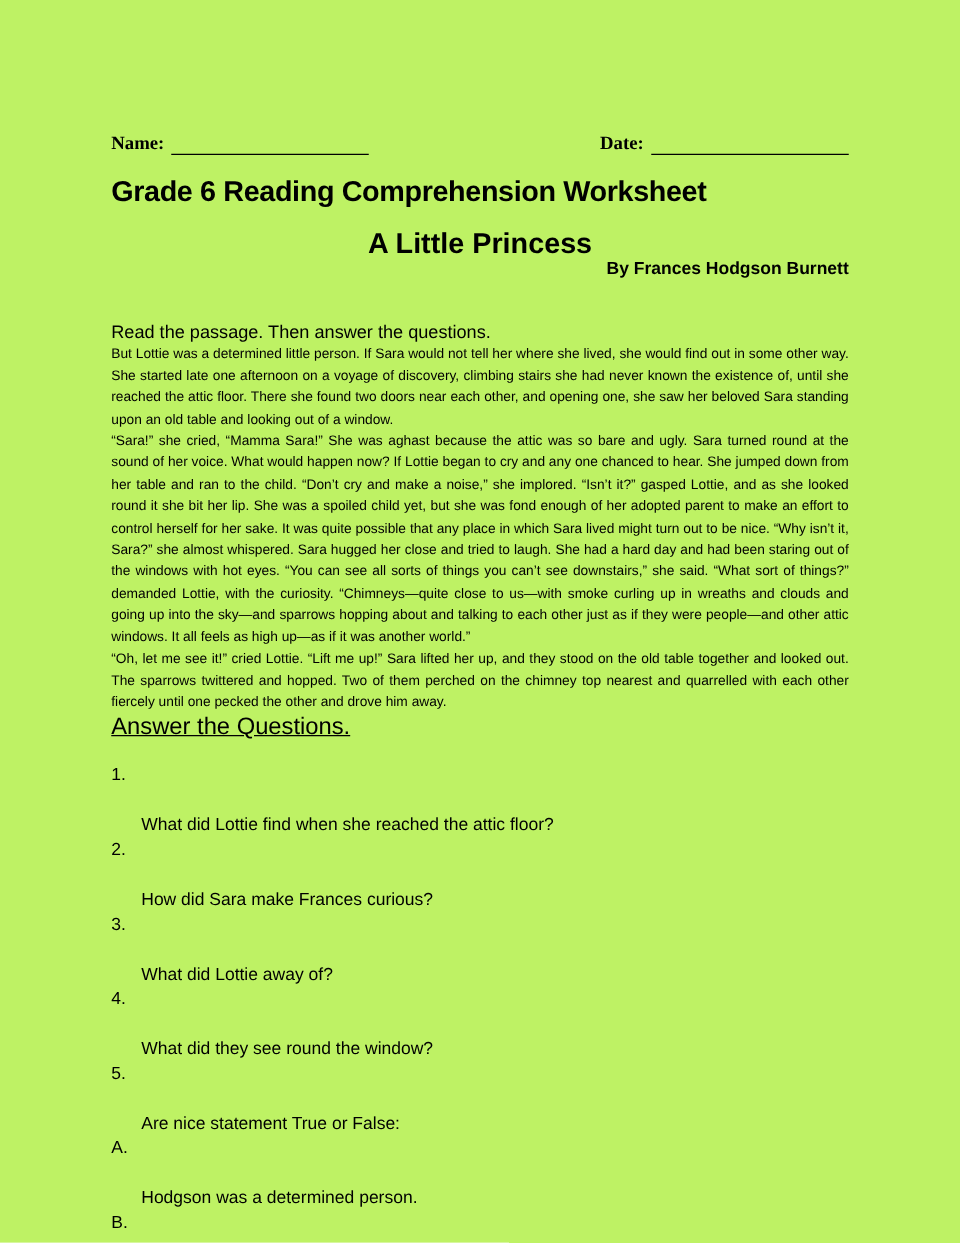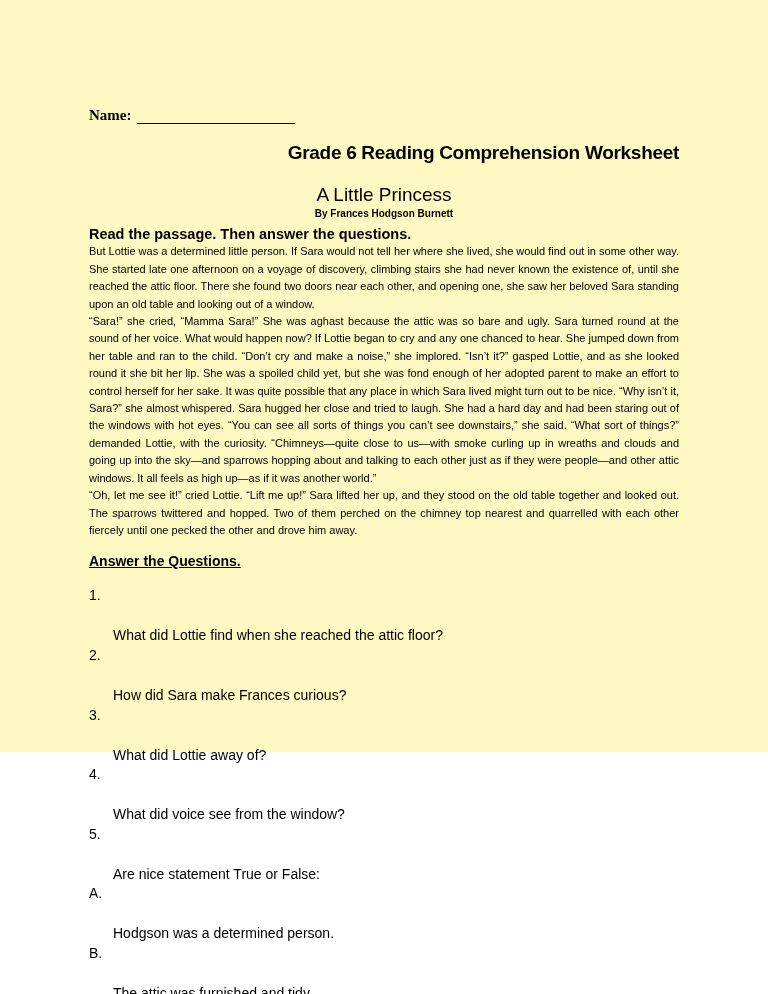--- a/index.html
+++ b/index.html
@@ -6,23 +6,23 @@
   html, body { background: #ffffff; }
   body {
     width: 768px;
     height: 994px;
     font-family: "Liberation Sans", sans-serif;
     color: #000000;
     overflow: hidden;
   }
   .page {
     width: 768px;
-    height: 752px;
+    height: 994px;
     padding: 106px 89px 0 89px;
-    background: #fef9c3;
+    background: #bef264;
   }
   
   .header-row {
     display: flex;
     justify-content: space-between;
     align-items: flex-end;
     margin-bottom: 16px;
   }
   .field {
     display: flex;
@@ -36,57 +36,56 @@
   }
   .blank-line {
     display: inline-block;
     width: 158px;
     border-bottom: 1.5px solid #000000;
     height: 16px;
     margin-left: 6px;
   }
   
   .worksheet-title {
-    text-align: right;
+    text-align: left;
     font-weight: bold;
-    font-size: 19px;
+    font-size: 23px;
     line-height: 26px;
     letter-spacing: -0.3px;
     margin-bottom: 17px;
   }
   .story-title {
     text-align: center;
-    font-weight: normal;
-    font-size: 19px;
+    font-weight: bold;
+    font-size: 23px;
     line-height: 23px;
   }
   .byline {
-    text-align: center;
+    text-align: right;
     font-weight: bold;
-    font-size: 10px;
+    font-size: 14px;
     line-height: 16px;
-    margin-bottom: 4px;
+    margin-bottom: 36px;
   }
   
   .instruction {
-    font-weight: bold;
+    font-weight: normal;
     font-size: 14.5px;
     line-height: 17.4px;
   }
   .passage p {
     font-size: 11px;
     line-height: 17.4px;
     text-align: justify;
   }
   
   .questions-heading {
-    font-weight: bold;
-    font-size: 14px;
+    font-weight: normal;
+    font-size: 19px;
     text-decoration: underline;
-    margin-top: 14px;
     margin-bottom: 17px;
   }
   .q-row {
     display: flex;
     font-size: 14px;
     line-height: 19.6px;
   }
   .q-label {
     width: 24px;
     flex: 0 0 24px;
@@ -110,20 +109,24 @@
 </head>
 <body>
 
 <div class="page">
 
   <div class="header-row">
     <div class="field">
       <span class="field-label">Name:</span>
       <span class="blank-line"></span>
     </div>
+    <div class="field">
+      <span class="field-label">Date:</span>
+      <span class="blank-line"></span>
+    </div>
   </div>
 
   <div class="worksheet-title">Grade 6 Reading Comprehension Worksheet</div>
 
   <div class="story-title">A Little Princess</div>
   <div class="byline">By Frances Hodgson Burnett</div>
 
   <div class="instruction">Read the passage. Then answer the questions.</div>
 
   <div class="passage">
@@ -142,21 +145,21 @@
     <div class="q-row">
       <span class="q-label">2.</span>
       <span class="q-text">How did Sara make Frances curious?</span>
     </div>
     <div class="q-row">
       <span class="q-label">3.</span>
       <span class="q-text">What did Lottie away of?</span>
     </div>
     <div class="q-row">
       <span class="q-label">4.</span>
-      <span class="q-text">What did voice see from the window?</span>
+      <span class="q-text">What did they see round the window?</span>
     </div>
     <div class="q-row">
       <span class="q-label">5.</span>
       <span class="q-text">Are nice statement True or False:</span>
     </div>
     <div class="q-row">
       <span class="q-label">A.</span>
       <span class="q-text">Hodgson was a determined person.</span>
     </div>
     <div class="q-row">

